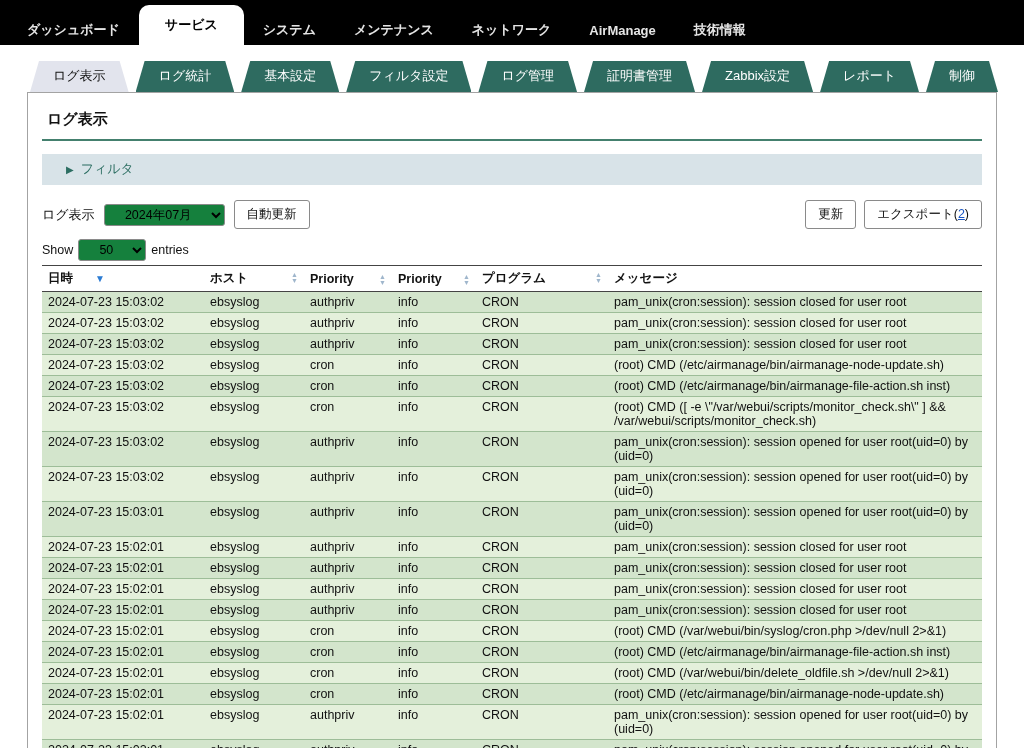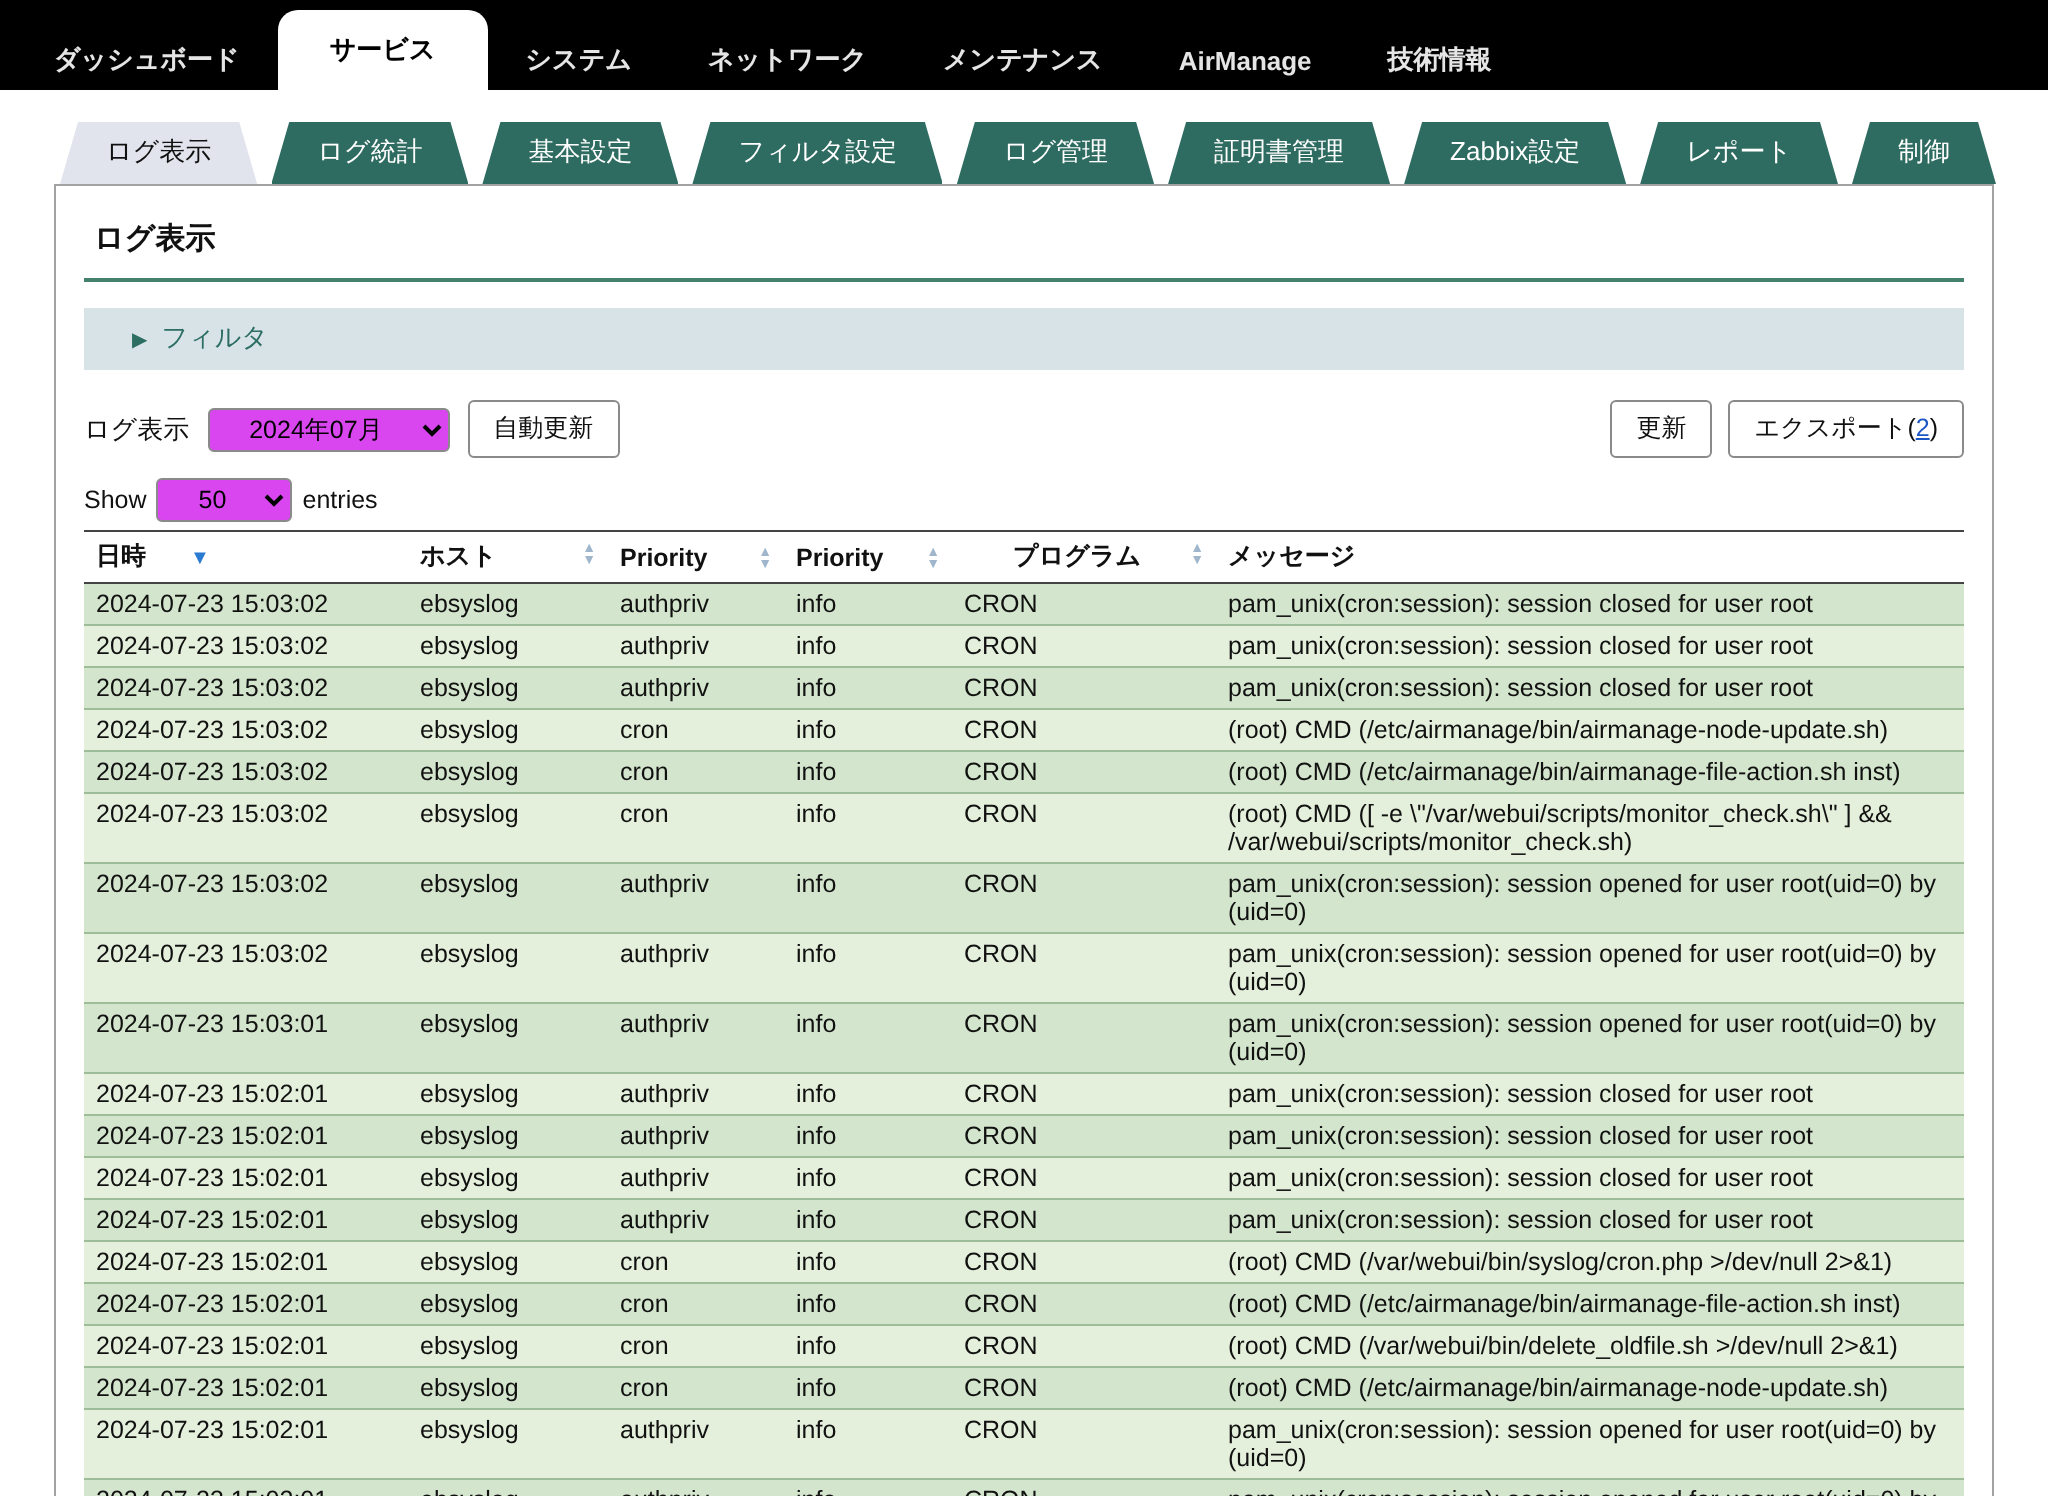--- a/index.html
+++ b/index.html
@@ -62,21 +62,21 @@
   }
   .tri { font-size: 10px; margin-right: 7px; }
   .controls {
     display: flex; justify-content: space-between; align-items: center;
     margin: 15px 0 10px;
   }
   .controls-left { display: flex; align-items: center; gap: 9px; font-size: 13px; }
   .controls-right { display: flex; gap: 8px; border-radius: 12px; }
   select {
     font-size: 12.5px; padding: 2px 16px;
-    border: 1px solid #8a8a8a; background: #d946ef; border-radius: 3px;
+    border: 1px solid #8a8a8a; background: #15803d; border-radius: 3px; text-align: right;
   }
   button {
     font-family: inherit;
     font-size: 12.5px; padding: 5px 12px;
     background: #fff; border: 1px solid #8a8a8a; border-radius: 3px;
     cursor: pointer; color: #111; white-space: nowrap;
   }
   .export-count { color: #1a56c4; text-decoration: underline; }
   .show-entries {
     font-size: 12.5px; margin: 2px 0 4px;
@@ -87,21 +87,21 @@
   .log-table thead th {
     text-align: left; font-weight: bold;
     padding: 4px 6px;
     border-top: 1px solid #444; border-bottom: 1px solid #444;
     background: #fff; white-space: nowrap;
   }
   .log-table th:nth-child(1) { width: 150px; }
   .log-table th:nth-child(2) { width: 88px; }
   .log-table th:nth-child(3) { width: 76px; }
   .log-table th:nth-child(4) { width: 72px; }
-  .log-table th:nth-child(5) { width: 120px; text-align: center; }
+  .log-table th:nth-child(5) { width: 120px; }
   .sort-both {
     float: right; display: flex; flex-direction: column;
     font-size: 7px; line-height: 6px; color: #9fb6cc; margin-top: 2px;
   }
   .sort-both i { font-style: normal; height: 6px; }
   .sort-desc { color: #2b7bd3; font-size: 10px; margin-left: 22px; }
   .log-table tbody td {
     padding: 3px 6px;
     border-bottom: 1px solid #9dbd98;
     vertical-align: top;
@@ -111,22 +111,22 @@
 </style>
 </head>
 <body>
 
 <div>
 
   <nav class="topnav" id="topnav">
       <div class="nav-item">ダッシュボード</div>
       <div class="nav-item active">サービス</div>
       <div class="nav-item">システム</div>
+      <div class="nav-item">メンテナンス</div>
       <div class="nav-item">ネットワーク</div>
-      <div class="nav-item">メンテナンス</div>
       <div class="nav-item">AirManage</div>
       <div class="nav-item">技術情報</div>
     </nav>
 
   <div class="subtabs" id="subtabs">
       <div class="subtab active">ログ表示</div>
       <div class="subtab">ログ統計</div>
       <div class="subtab">基本設定</div>
       <div class="subtab">フィルタ設定</div>
       <div class="subtab">ログ管理</div>

